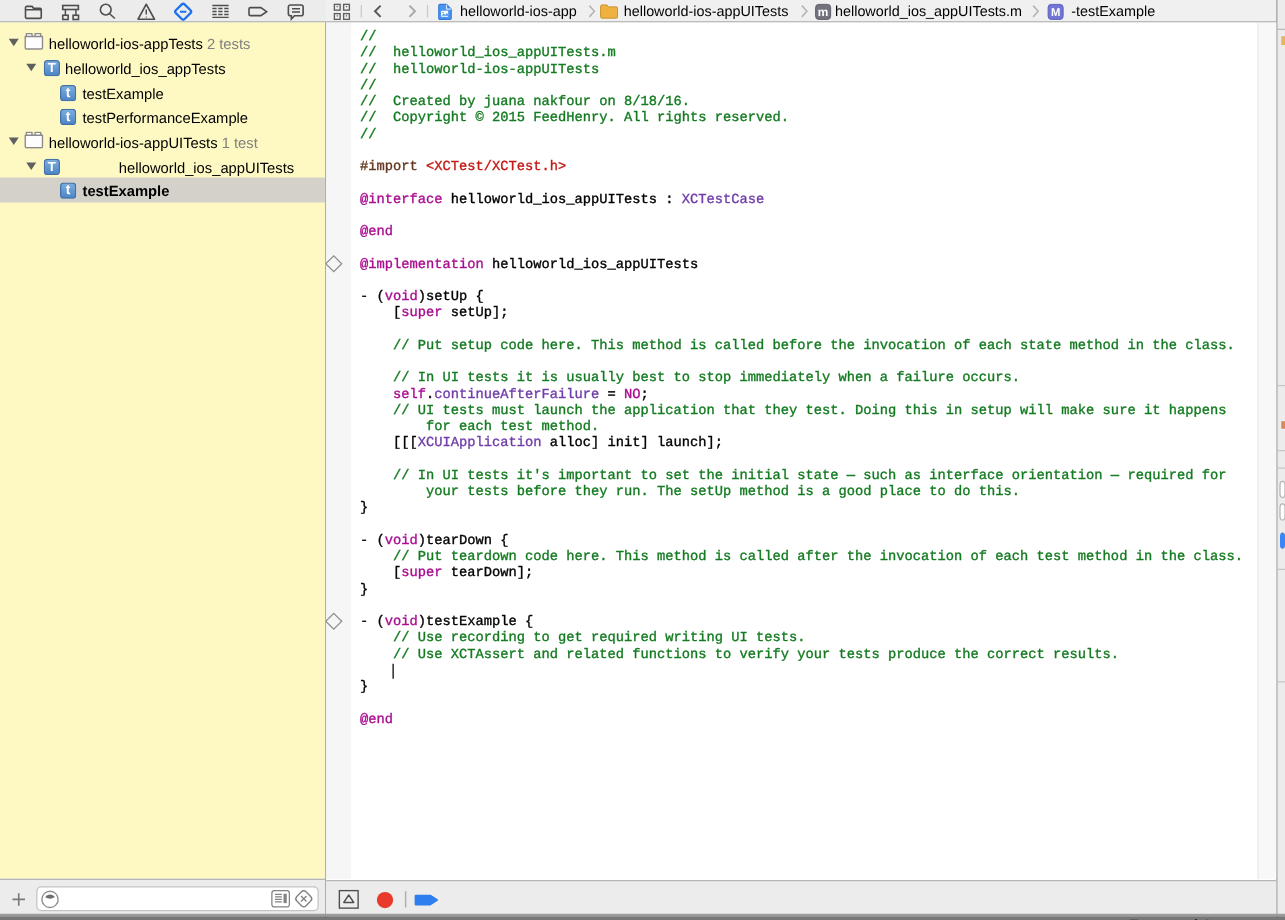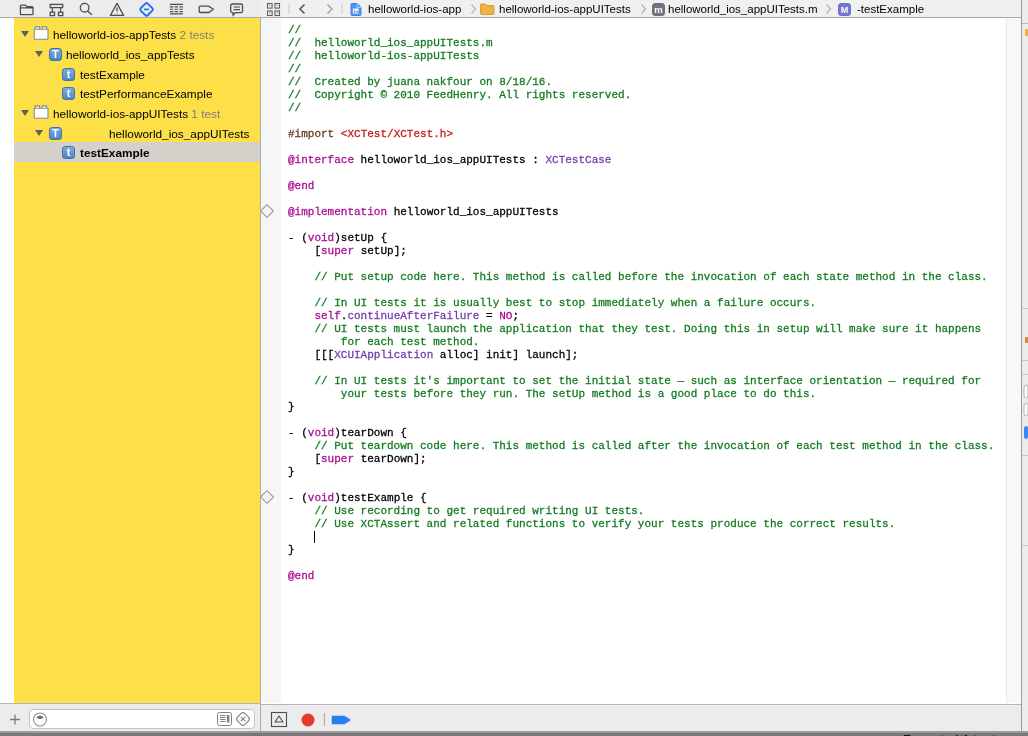--- a/index.html
+++ b/index.html
@@ -8,21 +8,21 @@
 .abs { position:absolute; }
 
 
 #navtool { left:0; top:0; width:261px; height:18px; background:#ececec; }
 #jumpbar { left:261px; top:0; width:760px; height:28px; background:#f0f0f0; }
 #topborder { left:0; top:17px; width:1021px; height:1px; background:#ababab; }
 #rightpanel { left:1022px; top:0; width:6px; height:736px; background:#ececec; }
 #rightvline { left:1021px; top:0; width:1px; height:736px; background:#9a9a9a; }
 
 
-#sidebar { left:14px; top:18px; width:260px; height:685px; background:#fde047;padding-left:48px; }
+#sidebar { left:0; top:18px; width:260px; height:685px; background:#fef9c3;padding-left:48px; }
 #sidebarborder { left:260px; top:18px; width:1px; height:718px; background:#aeaeae; }
 .row { position:absolute; left:0; width:260px; height:20px; font-size:11.8px; color:#000; }
 .row .lbl { position:absolute; top:4px; white-space:nowrap; }
 .cnt { color:#7f7f7f; }
 .sel { background:#d4d0ca; }
 .tri { position:absolute; width:0; height:0; border-left:4.5px solid transparent; border-right:4.5px solid transparent; border-top:6px solid #606060; top:7px; }
 
 
 #filterbar { left:0; top:703px; width:260px; height:33px; background:#ececec; border-top:1px solid #b5b5b5; }
 #filterfield { left:29px; top:709px; width:226px; height:20px; background:#fff; border:1px solid #c3c3c3; border-radius:4px; }
@@ -257,21 +257,21 @@
 <div class="abs" id="gutter"></div>
 <div class="abs" id="codearea"></div>
 <div class="abs" id="scrolltrack"></div>
 <div class="diamond" style="top:206px;"></div>
 <div class="diamond" style="top:492px;"></div>
 <pre><span class="c">//</span>
 <span class="c">//  helloworld_ios_appUITests.m</span>
 <span class="c">//  helloworld-ios-appUITests</span>
 <span class="c">//</span>
 <span class="c">//  Created by juana nakfour on 8/18/16.</span>
-<span class="c">//  Copyright © 2010 FeedHenry. All rights reserved.</span>
+<span class="c">//  Copyright © 2015 FeedHenry. All rights reserved.</span>
 <span class="c">//</span>
 
 <span class="pp">#import</span> <span class="s">&lt;XCTest/XCTest.h&gt;</span>
 
 <span class="k">@interface</span> helloworld_ios_appUITests : <span class="t">XCTestCase</span>
 
 <span class="k">@end</span>
 
 <span class="k">@implementation</span> helloworld_ios_appUITests
 

